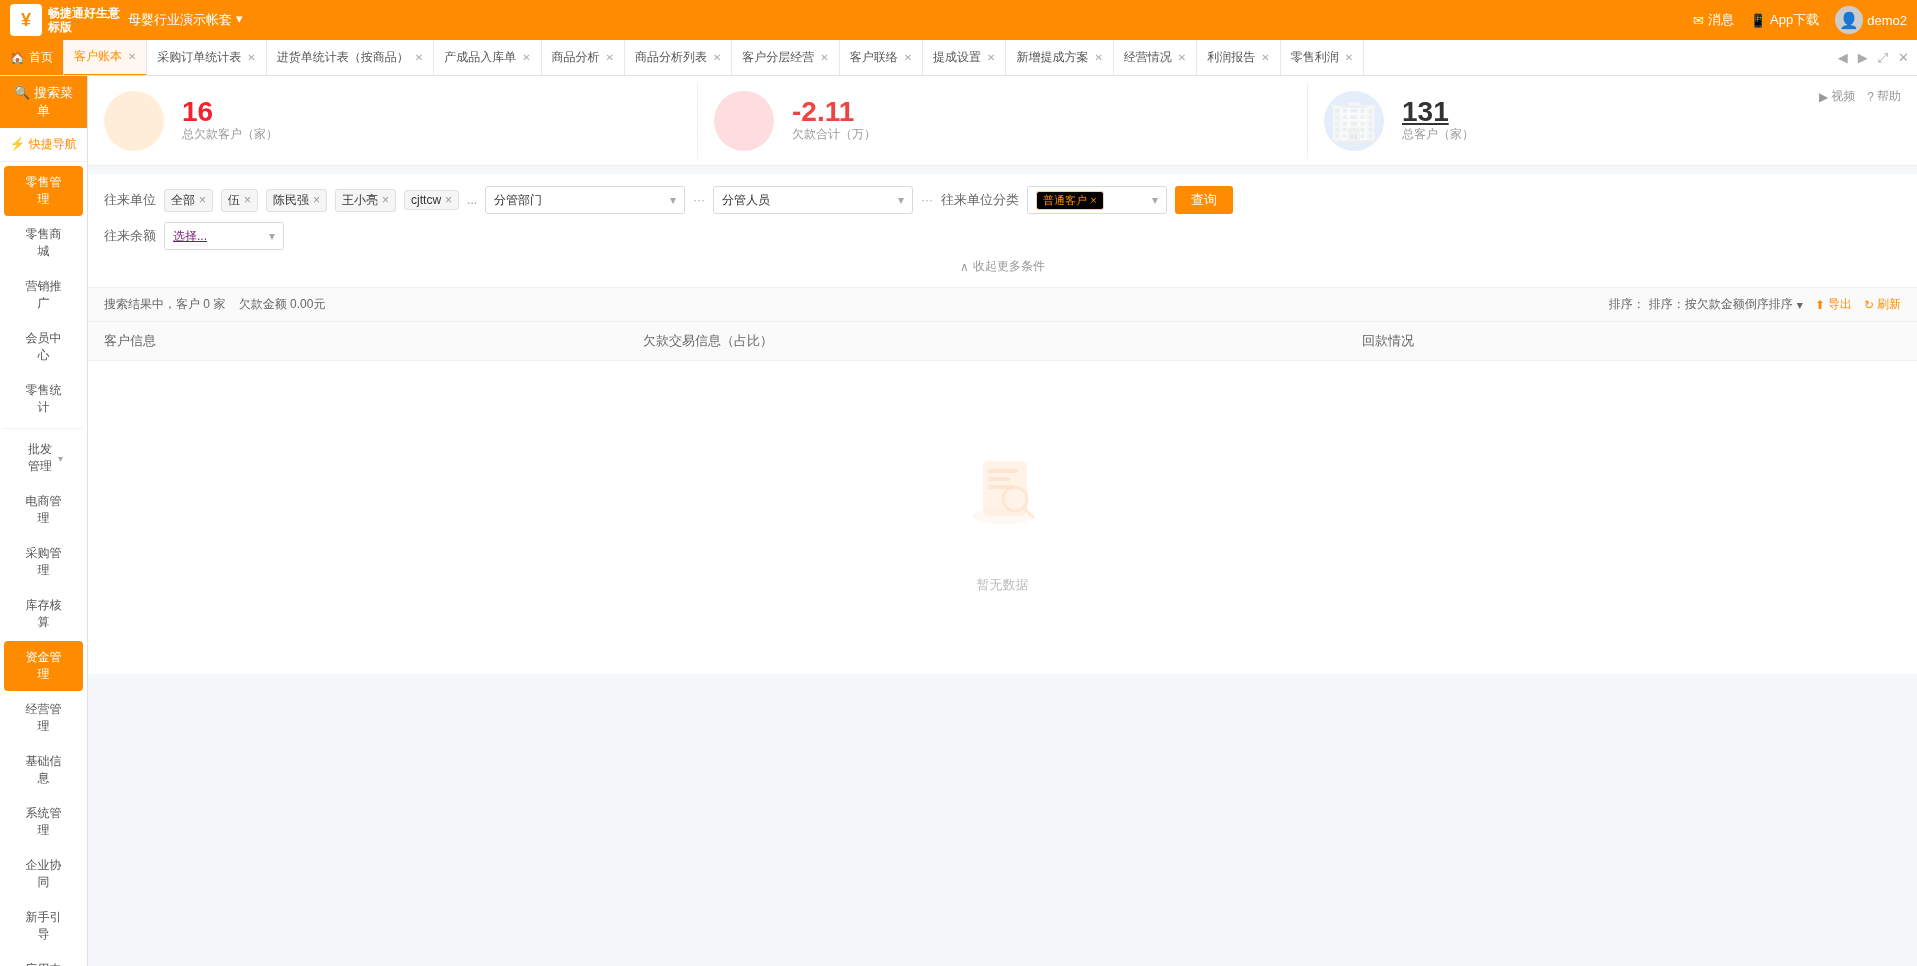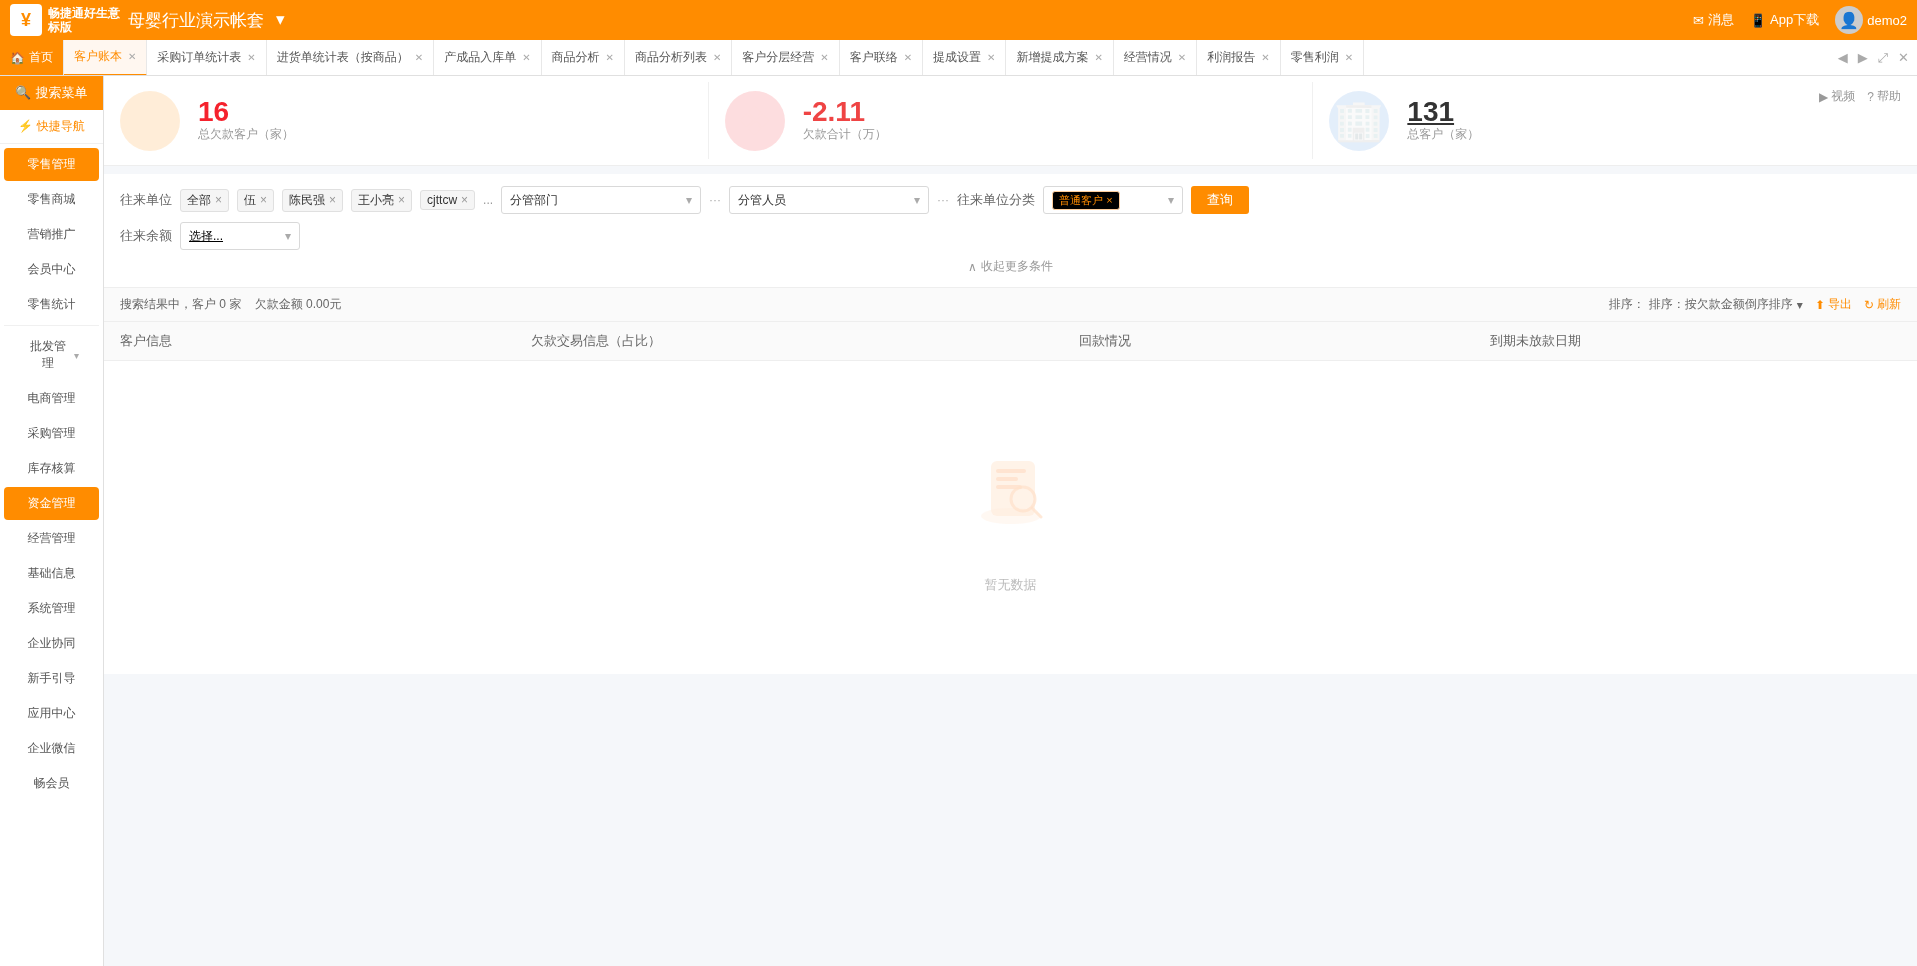--- a/index.html
+++ b/index.html
@@ -13,21 +13,21 @@
       align-items: center;
       justify-content: space-between;
       padding: 0 10px;
       color: white;
     }
     .top-header-left { display: flex; align-items: center; gap: 8px; }
     .logo-area { display: flex; align-items: center; gap: 6px; font-size: 14px; font-weight: bold; }
     .logo-icon { width: 32px; height: 32px; background: white; border-radius: 4px; display: flex; align-items: center; justify-content: center; }
     .logo-icon span { color: #ff8c00; font-size: 18px; }
     .logo-text { color: white; font-size: 12px; line-height: 1.2; }
-    .dropdown-trigger { display: flex; gap: 12px; cursor: pointer; font-size: 17px; }
+    .dropdown-trigger { display: flex; gap: 4px; cursor: pointer; font-size: 13px; }
     .top-header-right { display: flex; align-items: center; gap: 16px; font-size: 13px; }
     .header-btn { display: flex; align-items: center; gap: 4px; cursor: pointer; color: white; }
     .avatar { width: 28px; height: 28px; border-radius: 50%; background: #ccc; overflow: hidden; display: flex; align-items: center; justify-content: center; }
 
     
     .nav-tabs {
       height: 36px;
       background: #fff;
       border-bottom: 1px solid #e0e0e0;
       display: flex;
@@ -54,21 +54,21 @@
     }
     .nav-tab .close-btn { font-size: 10px; color: #aaa; cursor: pointer; margin-left: 2px; }
     .nav-tab.home { background: #ff8c00; color: white; }
     .nav-tabs-actions { display: flex; align-items: center; margin-left: auto; gap: 2px; padding-right: 4px; }
 
     
     .main-layout { display: flex; height: calc(100vh - 76px); }
 
     
     .sidebar {
-      width: 104px;
+      width: 88px;
       background: #fff;
       border-right: 1px solid #e0e0e0;
       display: flex;
       flex-direction: column;
       overflow-y: auto;
     }
     .sidebar-search {
       padding: 8px;
       background: #ff8c00;
       color: white;
@@ -505,21 +505,21 @@
           </div>
           <span class="arrow">▾</span>
         </div>
 
         <button class="orange-btn">查询</button>
       </div>
 
       <div class="filter-row">
         <span class="filter-label">往来余额</span>
         <div class="filter-select" style="min-width:120px;">
-          <span style="color:#000000;text-decoration:underline;">选择...</span>
+          <span style="color:#701a75;text-decoration:underline;">选择...</span>
           <span class="arrow">▾</span>
         </div>
       </div>
 
       <div class="collapse-btn">
         <span>∧</span>
         <span>收起更多条件</span>
       </div>
     </div>
 
@@ -547,21 +547,20 @@
           <span>刷新</span>
         </div>
       </div>
     </div>
 
     <div class="data-table">
       <div class="table-header">
         <div class="col-customer">客户信息</div>
         <div class="col-debt">欠款交易信息（占比）</div>
         <div class="col-repay">回款情况</div>
-        <div class="col-due">到期未放款日期</div>
       </div>
 
       <div class="empty-state">
         <div class="empty-icon">
           
           <svg width="100" height="100" viewBox="0 0 100 100" xmlns="http://www.w3.org/2000/svg">
             <ellipse cx="50" cy="75" rx="30" ry="8" fill="#ffd4b2" opacity="0.4"></ellipse>
             <rect x="30" y="20" width="44" height="55" rx="6" fill="#ffcba0" opacity="0.6"></rect>
             <rect x="35" y="28" width="30" height="4" rx="2" fill="#ff9955" opacity="0.5"></rect>
             <rect x="35" y="36" width="22" height="4" rx="2" fill="#ff9955" opacity="0.5"></rect>

